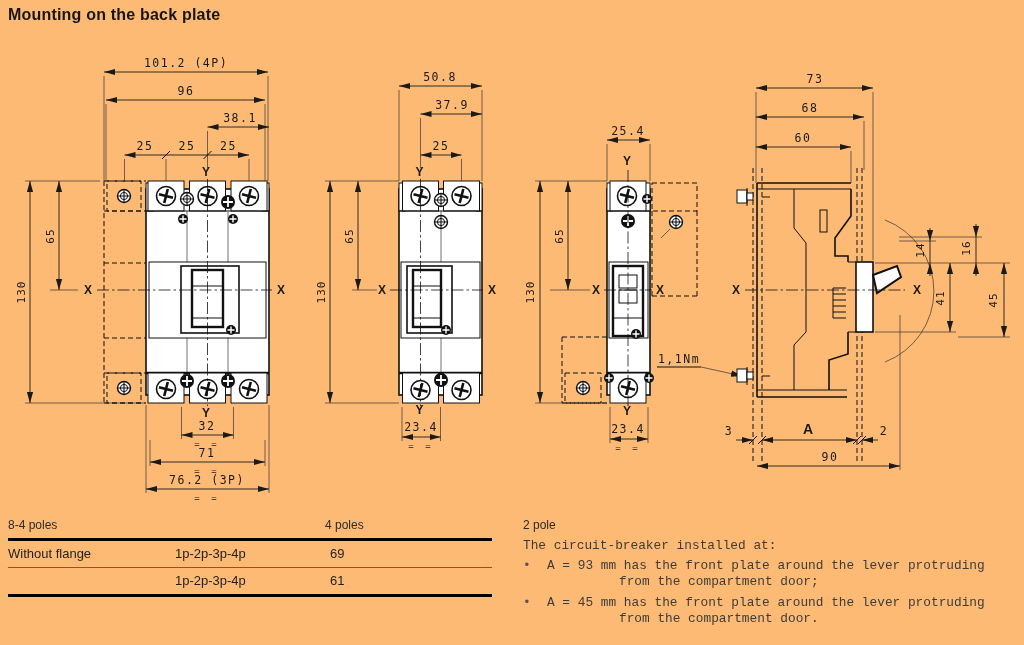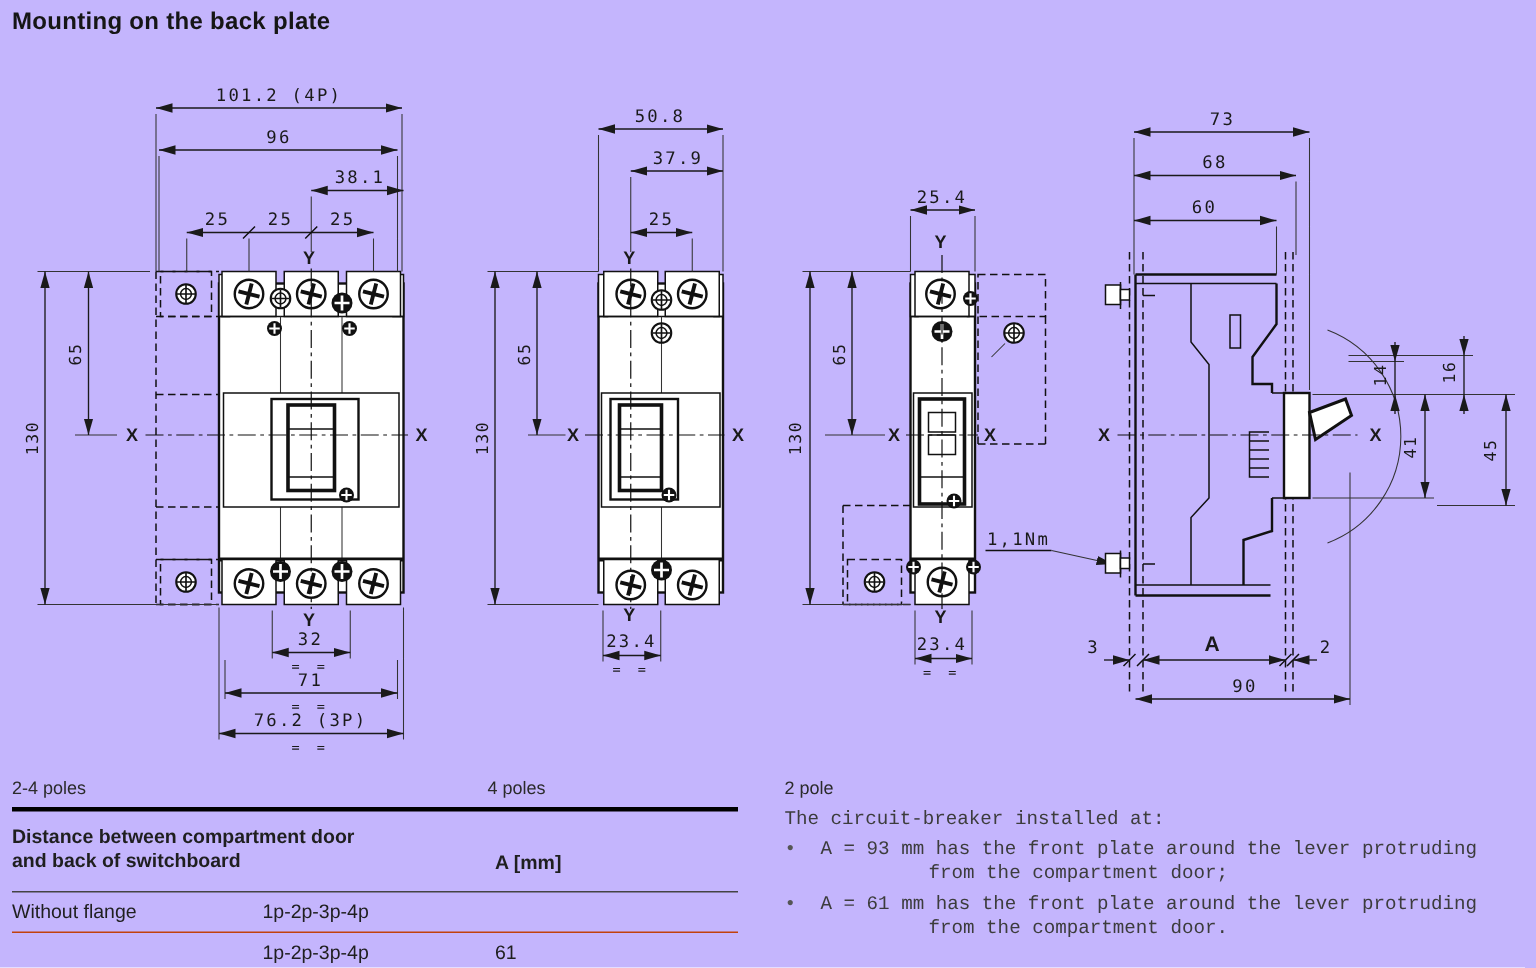--- a/index.html
+++ b/index.html
@@ -1,16 +1,16 @@
 <!DOCTYPE html>
 <html><head>
 <meta charset="utf-8">
 <style>
   html,body{margin:0;padding:0;background:#fff;}
-  #app{position:relative;width:1024px;height:645px;background:#c4b5fd;overflow:hidden;
+  #app{position:relative;width:1024px;height:645px;background:#fdba74;overflow:hidden;
        font-family:"Liberation Sans",sans-serif;color:#1a1a1a;}
   .abs{position:absolute;}
   #title{left:8px;top:6px;font-size:16px;font-weight:bold;letter-spacing:.2px;color:#161616;}
   .dwg-label{font-size:12px;color:#2b2b2b;}
   
   svg text{font-family:"DejaVu Sans Mono",monospace;fill:#1a1a1a;}
   .t{font-size:11.5px;letter-spacing:1.5px;}
   .tv{font-size:11px;letter-spacing:1px;}
   .sym{font-size:9px;letter-spacing:3px;}
   .tb{font-family:"Liberation Sans",sans-serif;font-size:12px;font-weight:bold;}
@@ -362,47 +362,44 @@
         <line class="dl" x1="762" y1="440" x2="857" y2="440" marker-start="url(#ar)" marker-end="url(#ar)"></line>
         <text class="tA" x="808" y="434" text-anchor="middle">A</text>
         <line class="dl" x1="878" y1="440" x2="862" y2="440" marker-end="url(#ar)"></line>
         <text class="t" x="884" y="435" text-anchor="middle">2</text>
         <line class="dl" x1="757" y1="466" x2="900" y2="466" marker-start="url(#ar)" marker-end="url(#ar)"></line>
         <text class="t" x="830" y="461" text-anchor="middle">90</text>
       </g>
     </g>
   </svg>
 
-  <div class="abs dwg-label" style="left:8px;top:518px">2-4 poles</div>
+  <div class="abs dwg-label" style="left:8px;top:518px">8-4 poles</div>
   <div class="abs dwg-label" style="left:325px;top:518px">4 poles</div>
   <div class="abs dwg-label" style="left:523px;top:518px">2 pole</div>
 
   <div class="abs" id="table-wrap">
     <div id="dim-table">
-      <div class="trow thead">
-        <div class="cell hc1" style="grid-column:1 / span 2">Distance between compartment door and back of switchboard</div>
-        <div class="cell hc3">A [mm]</div>
-      </div>
       <div class="trow tbodyrow1">
         <div class="cell">Without flange</div>
         <div class="cell">1p-2p-3p-4p</div>
+        <div class="cell">69</div>
       </div>
       <div class="trow">
         <div class="cell"></div>
         <div class="cell">1p-2p-3p-4p</div>
         <div class="cell">61</div>
       </div>
     </div>
   </div>
 
   <div class="abs" id="notes">
     <p class="note-intro">The circuit-breaker installed at:</p>
     <div class="bullet-row">
       <span class="bullet-dot">•</span>
       <div class="bullet-text">A = 93 mm has the front plate around the lever protruding from the compartment door;</div>
     </div>
     <div class="bullet-row">
       <span class="bullet-dot">•</span>
-      <div class="bullet-text">A = 61 mm has the front plate around the lever protruding from the compartment door.</div>
+      <div class="bullet-text">A = 45 mm has the front plate around the lever protruding from the compartment door.</div>
     </div>
   </div>
 
 </div>
 
 </body></html>

